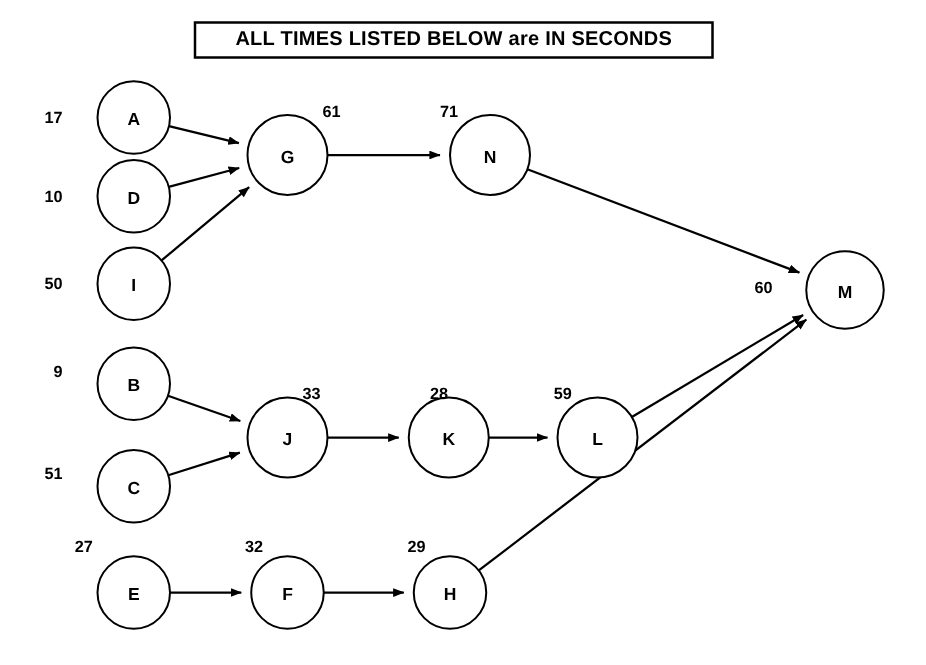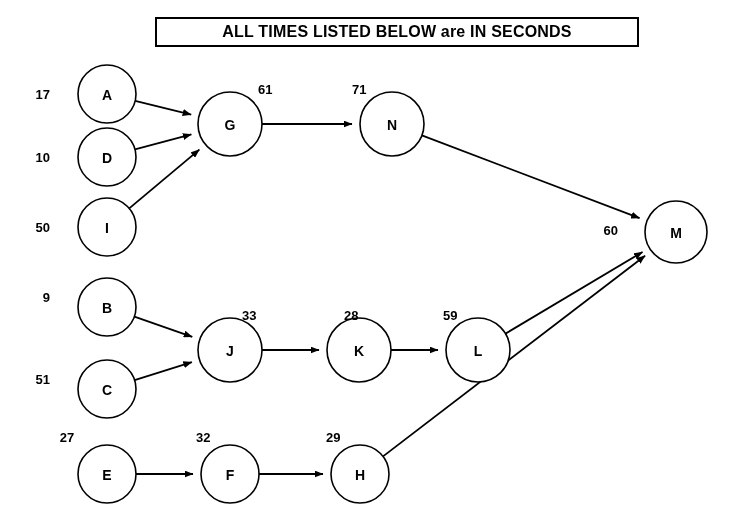--- a/index.html
+++ b/index.html
@@ -12,21 +12,21 @@
     width: 741px;
     height: 532px;
     background: #ffffff;
     font-family: "Liberation Sans", sans-serif;
     overflow: hidden;
   }
   #title-box {
     position: absolute;
     left: 155px;
     top: 17px;
-    width: 484px;
+    width: 416px;
     height: 30px;
     border: 2px solid #000000;
     box-sizing: border-box;
     display: flex;
     align-items: center;
     justify-content: center;
   }
   #title-text {
     font-size: 16px;
     font-weight: bold;

